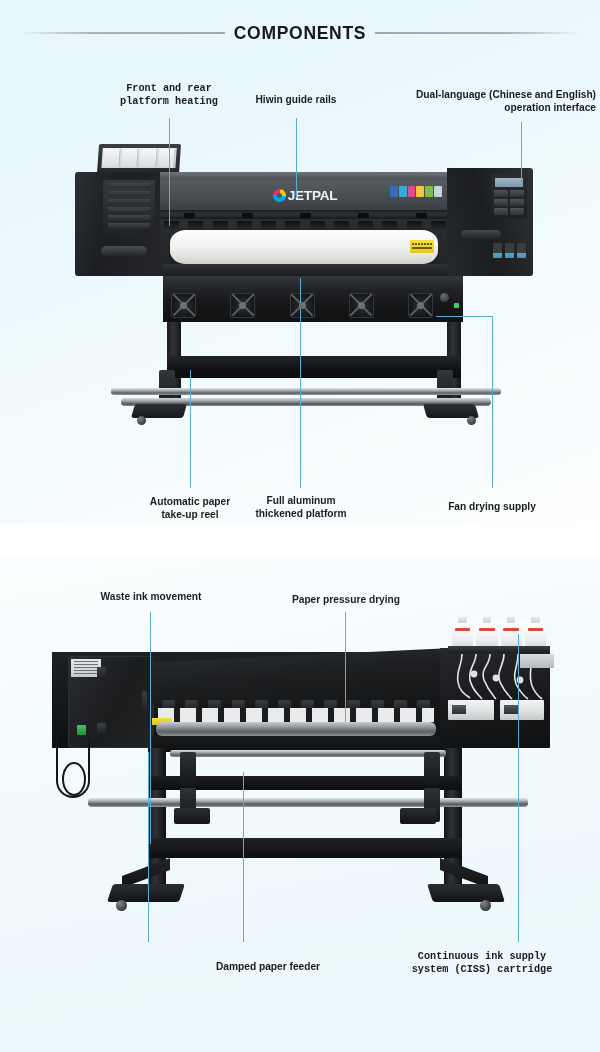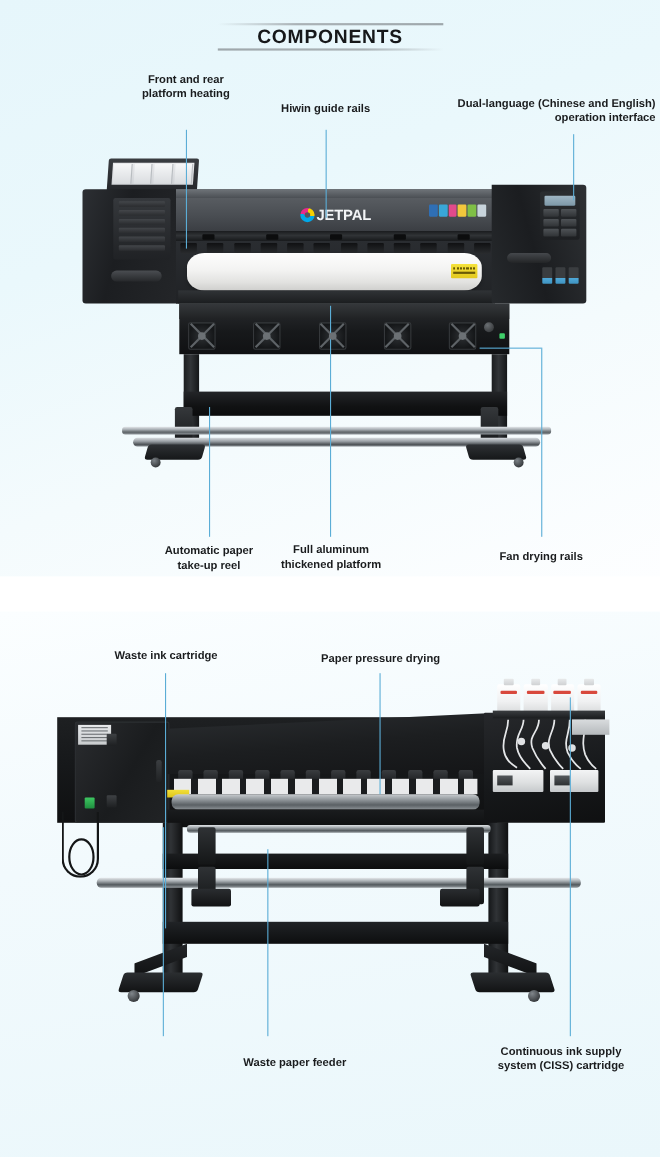--- a/index.html
+++ b/index.html
@@ -21,21 +21,21 @@
     background: linear-gradient(170deg, #fbfeff 0%, #f2fafd 40%, #eaf7fb 100%);
   }
   .panel-gap {
     position: absolute; left: 0; top: 524px; width: 600px; height: 36px;
     background: #ffffff;
   }
 
   
   .header {
     position: absolute; left: 0; top: 18px; width: 600px; height: 30px;
-    display: flex; align-items: center; justify-content: center; gap: 0; flex-direction: column;
+    display: flex; align-items: center; justify-content: center; gap: 0;
   }
   .rule {
     height: 2px; width: 205px;
     background: linear-gradient(90deg, rgba(170,178,182,0) 0%, #aab2b6 35%, #9ea7ab 100%);
   }
   .rule.right {
     background: linear-gradient(270deg, rgba(170,178,182,0) 0%, #aab2b6 35%, #9ea7ab 100%);
   }
   .title {
     font-size: 17.5px; font-weight: bold; color: #16181a;
@@ -628,31 +628,31 @@
 
   <div class="leader" style="left:169px; top:118px; height:108px;"></div>
   <div class="leader" style="left:296px; top:118px; height:80px;"></div>
   <div class="leader" style="left:521px; top:122px; height:60px;"></div>
 
   <div class="leader" style="left:190px; top:370px; height:118px;"></div>
   <div class="leader" style="left:300px; top:278px; height:210px;"></div>
   <div class="leader-h" style="left:436px; top:316px; width:56px;"></div>
   <div class="leader" style="left:492px; top:316px; height:172px;"></div>
 
-  <div class="label" style="left:94px; top:66px; width:150px;">Front and rear
+  <div class="label" style="left:94px; top:82px; width:150px;font-family:Liberation Mono, monospace;">Front and rear
 platform heating</div>
   <div class="label" style="left:226px; top:93px; width:140px;text-align:center;">Hiwin guide rails</div>
   <div class="label" style="left:372px; top:88px; width:224px;text-align:right;">Dual-language (Chinese and English)
 operation interface</div>
 
   <div class="label" style="left:228px; top:494px; width:146px;">Full aluminum
 thickened platform</div>
   <div class="label" style="left:114px; top:495px; width:152px;">Automatic paper
 take-up reel</div>
-  <div class="label" style="left:406px; top:500px; width:172px;">Fan drying rails</div>
+  <div class="label" style="left:406px; top:500px; width:172px;">Fan drying supply</div>
 
   <div class="ph-rear">
 
     <div class="rv-body"></div>
 
     <div class="rv-door">
       <div class="rv-speclabel">
         <i></i>
           <i></i>
           <i></i>
@@ -743,20 +743,20 @@
     <div class="rv-caster r"></div>
   </div>
 
   <div class="leader" style="left:150px; top:612px; height:232px;"></div>
   <div class="leader" style="left:345px; top:612px; height:110px;"></div>
 
   <div class="leader" style="left:148px; top:752px; height:190px;"></div>
   <div class="leader" style="left:243px; top:772px; height:170px;"></div>
   <div class="leader" style="left:518px; top:634px; height:308px;"></div>
 
-  <div class="label" style="left:78px; top:590px; width:146px;">Waste ink cartridge</div>
+  <div class="label" style="left:78px; top:590px; width:146px;">Waste ink movement</div>
   <div class="label" style="left:272px; top:593px; width:148px;">Paper pressure drying</div>
 
-  <div class="label" style="left:184px; top:960px; width:168px;">Waste paper feeder</div>
-  <div class="label" style="left:420px; top:950px; width:180px;">Continuous ink supply
+  <div class="label" style="left:184px; top:960px; width:168px;">Damped paper feeder</div>
+  <div class="label" style="left:392px; top:950px; width:180px;font-family:Liberation Mono, monospace;">Continuous ink supply
 system (CISS) cartridge</div>
 
 </div>
 
 </body></html>

